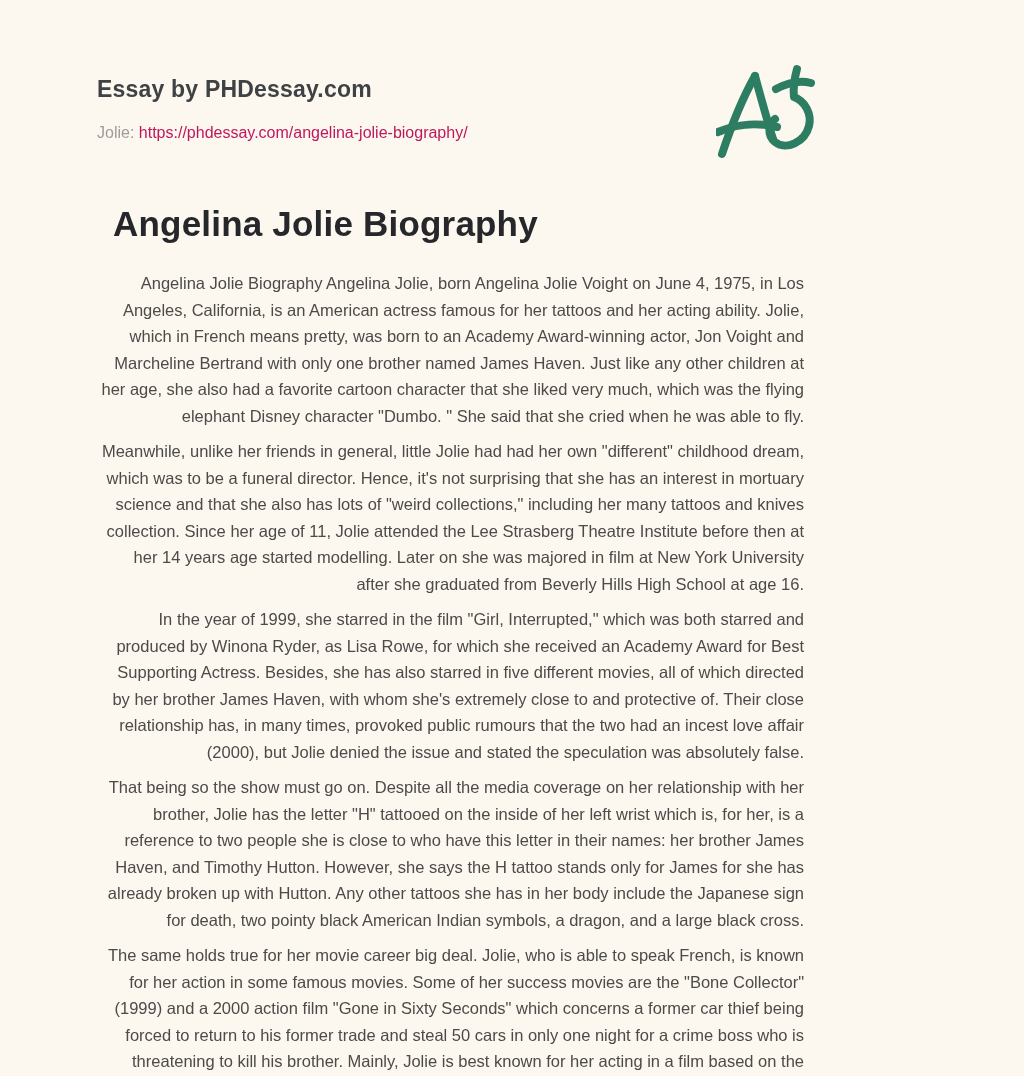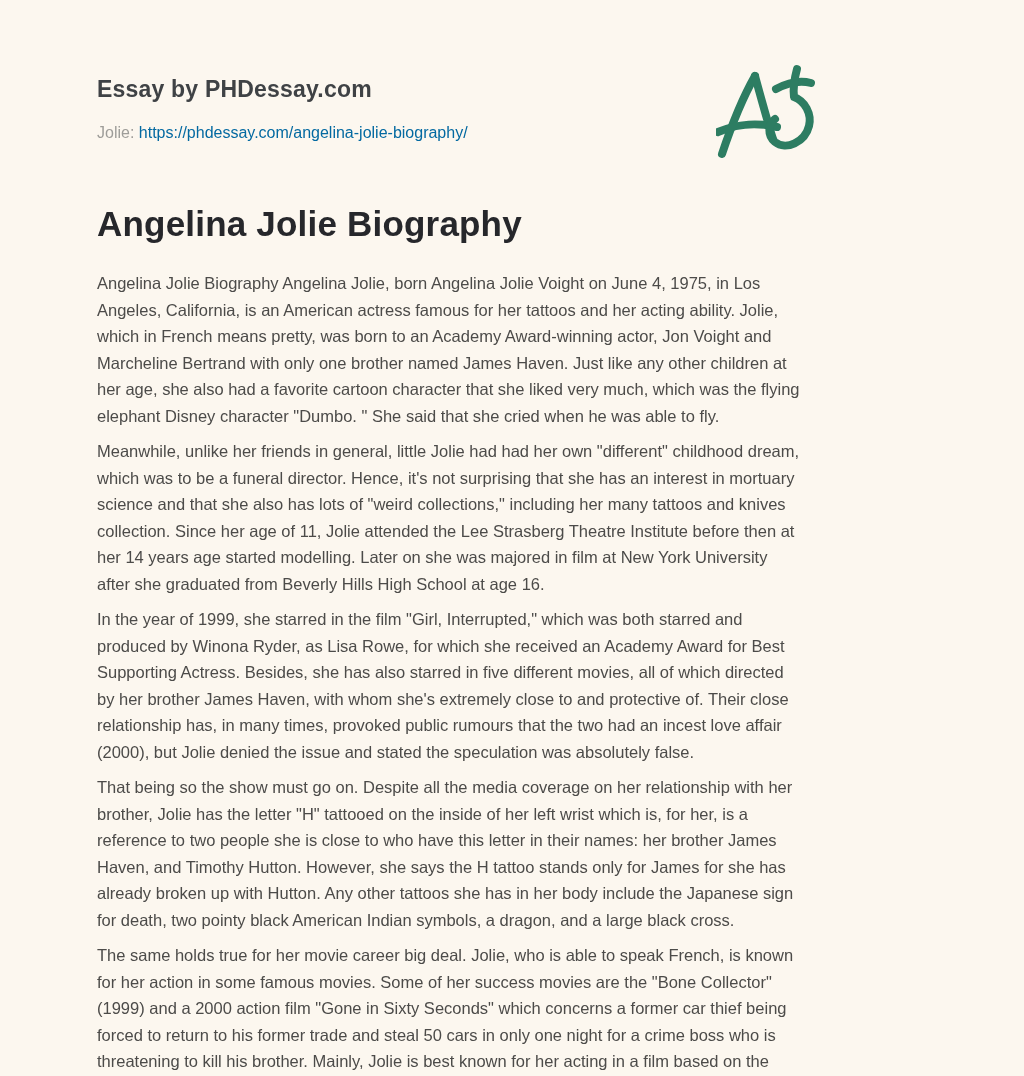--- a/index.html
+++ b/index.html
@@ -23,46 +23,47 @@
     font-weight: bold;
     color: #3f4245;
     letter-spacing: 0.2px;
   }
   .source-line {
     margin: 21px 0 0 0;
     font-size: 16px;
     color: #9e9d99;
   }
   .source-line a {
-    color: #0369a1;
+    color: #be185d;
     text-decoration: none;
     cursor: pointer;
   }
   .logo {
     position: absolute;
     top: 64px;
     right: 92px;
     width: 100px;
     height: 100px;
     color: #2d7d62;
   }
   .logo svg { width: 100%; height: 100%; }
   .essay-title {
-    margin: 62px 0 26px 0;
+    margin: 62px 0 26px 16px;
     font-size: 35px;
     font-weight: 600;
     color: #26272b;
     letter-spacing: 0.2px;
   }
   .para {
     margin: 0 0 9px 0;
     font-size: 16.5px;
     line-height: 26.5px;
     color: #4c4b49;
     max-width: 823px;
+    text-align: right;
   }
 </style>
 </head>
 <body>
 
 <div class="page">
 
   <header>
     <h2 class="site-title">Essay by PHDessay.com</h2>
     <p class="source-line">

